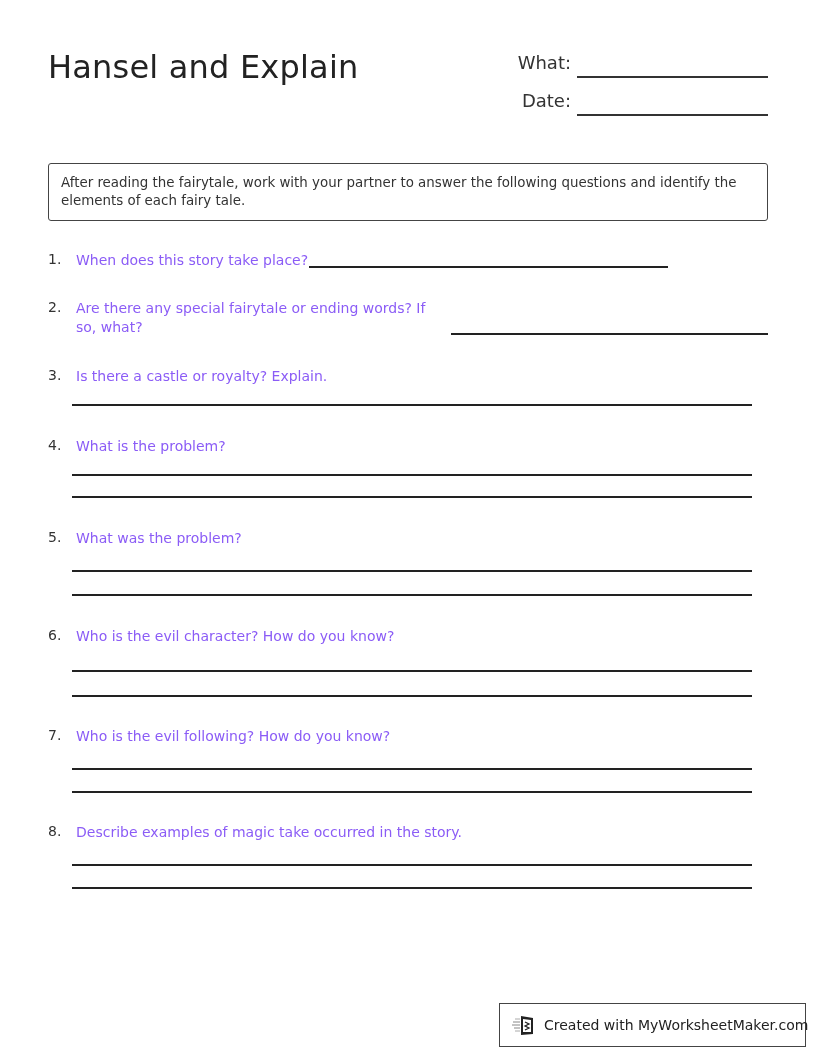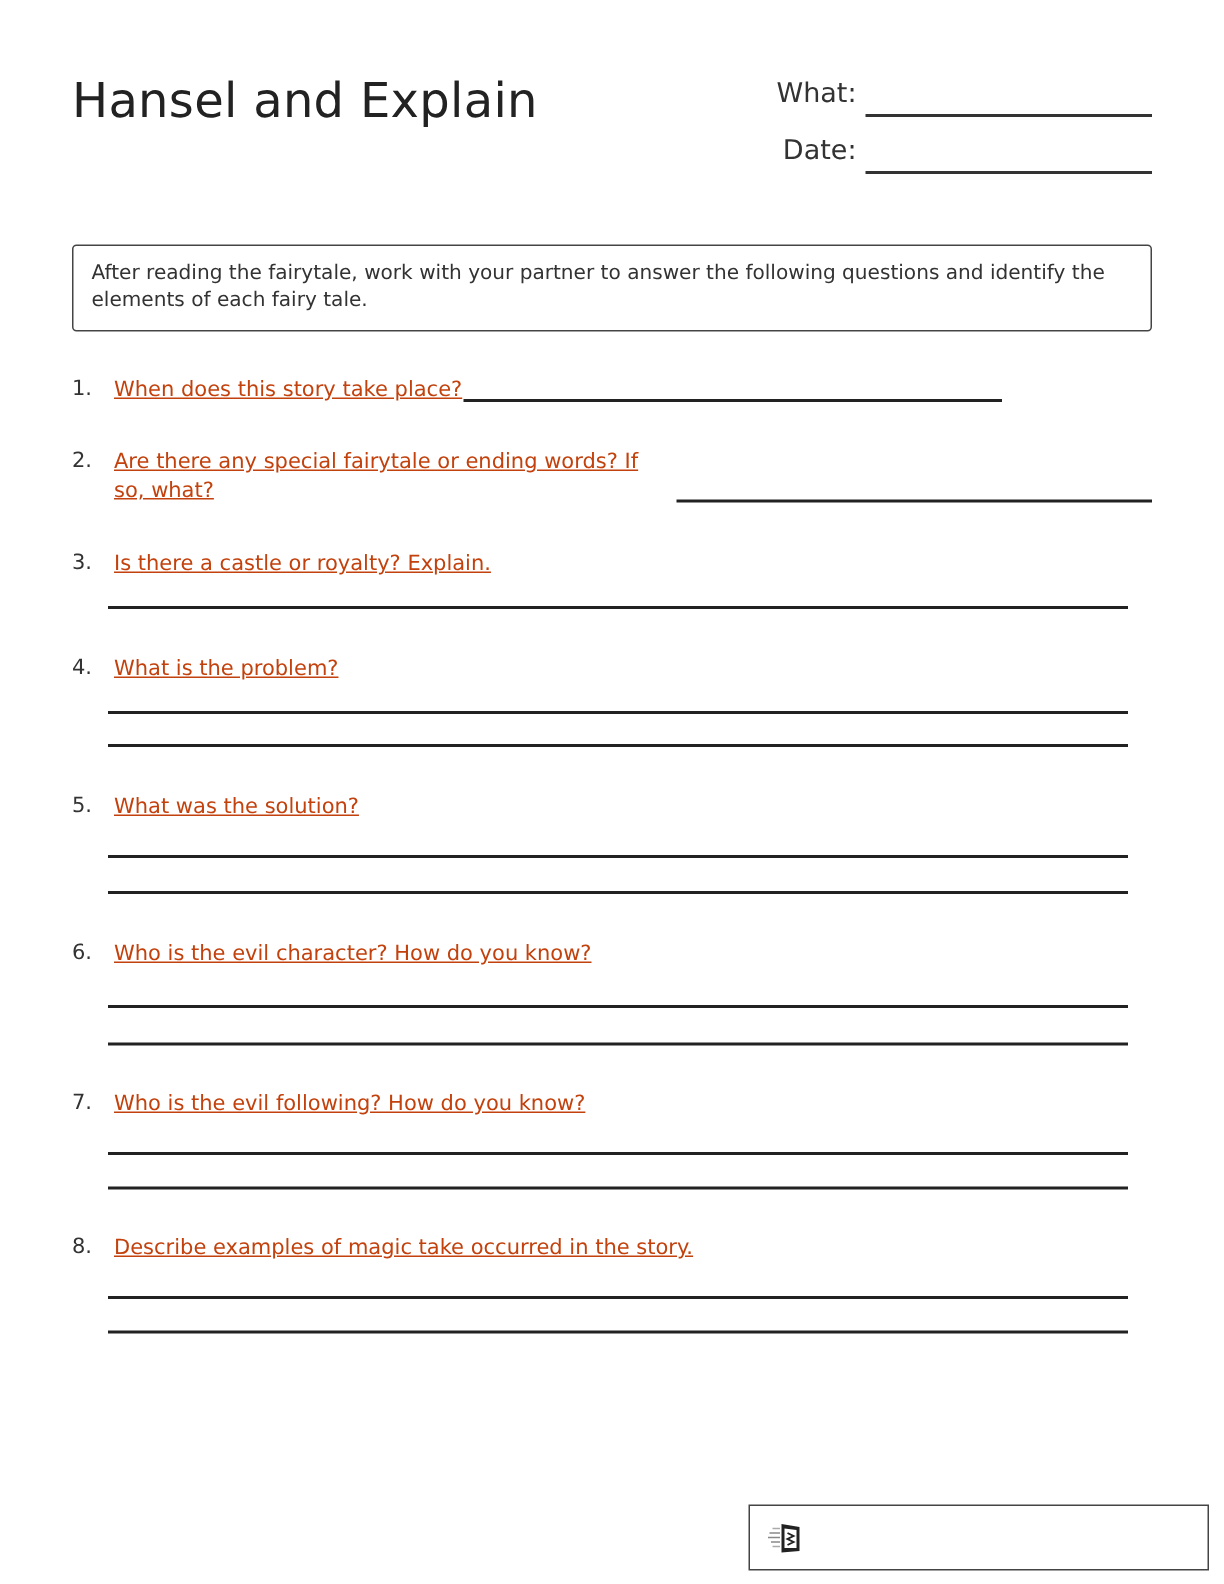--- a/index.html
+++ b/index.html
@@ -4,21 +4,21 @@
 <style>
   * { box-sizing: border-box; margin: 0; padding: 0; }
   html, body { width: 816px; height: 1056px; background: #ffffff; }
   body { position: relative; font-family: "DejaVu Sans", "Liberation Sans", sans-serif; color: #2b2b2b; overflow: hidden; }
   .abs { position: absolute; }
   .title { left: 48px; top: 48px; font-size: 32px; font-weight: normal; color: #222; letter-spacing: 0.2px; white-space: nowrap; }
   .hdr-label { font-size: 18px; color: #333; text-align: right; width: 80px; white-space: nowrap; }
   .hdr-line { height: 1.5px; background: #333; }
   .instr { left: 48px; top: 163px; width: 720px; height: 58px; border: 1.3px solid #444; border-radius: 3px; padding: 10px 12px; font-size: 13.4px; line-height: 18px; color: #333; }
   .qnum { font-size: 14px; color: #333; width: 20px; white-space: nowrap; }
-  .qtext { font-size: 14px; color: #c2410c; line-height: 19px; text-decoration: underline; }
+  .qtext { font-size: 14px; color: #8b5cf6; line-height: 19px; }
   .line { height: 2px; background: #222; }
   .footer { left: 499px; top: 1003px; width: 307px; height: 44px; border: 1.3px solid #444; display: flex; align-items: center; padding-left: 12px; }
   .footer-text { font-size: 14px; color: #222; margin-left: 8px; white-space: nowrap; }
 </style>
 </head>
 <body>
 
 <h1 class="abs title">Hansel and Explain</h1>
 
 <div class="abs hdr-label" style="left:491px; top:52px;">What:</div>
@@ -51,21 +51,21 @@
 
 <div class="abs" style="left:48px; top:437px; width:720px;">
   <span class="abs qnum" style="left:0; top:0;">4.</span>
   <span class="abs qtext" style="left:28px; top:0; white-space:nowrap;text-align:right;">What is the problem?</span>
 </div>
 <div class="abs line" style="left:72px; top:474px; width:680px;"></div>
 <div class="abs line" style="left:72px; top:496px; width:680px;"></div>
 
 <div class="abs" style="left:48px; top:529px; width:720px;">
   <span class="abs qnum" style="left:0; top:0;">5.</span>
-  <span class="abs qtext" style="left:28px; top:0; white-space:nowrap;">What was the solution?</span>
+  <span class="abs qtext" style="left:28px; top:0; white-space:nowrap;">What was the problem?</span>
 </div>
 <div class="abs line" style="left:72px; top:570px; width:680px;"></div>
 <div class="abs line" style="left:72px; top:594px; width:680px;"></div>
 
 <div class="abs" style="left:48px; top:627px; width:720px;">
   <span class="abs qnum" style="left:0; top:0;">6.</span>
   <span class="abs qtext" style="left:28px; top:0; white-space:nowrap;">Who is the evil character? How do you know?</span>
 </div>
 <div class="abs line" style="left:72px; top:670px; width:680px;"></div>
 <div class="abs line" style="left:72px; top:695px; width:680px;"></div>
@@ -90,13 +90,14 @@
       <line x1="1" y1="8" x2="8" y2="8" stroke="#888" stroke-width="1"></line>
       <line x1="0" y1="11" x2="8" y2="11" stroke="#888" stroke-width="1"></line>
       <line x1="2" y1="14" x2="8" y2="14" stroke="#888" stroke-width="1"></line>
       <line x1="3" y1="5" x2="8" y2="5" stroke="#aaa" stroke-width="1"></line>
       <line x1="3" y1="17" x2="8" y2="17" stroke="#aaa" stroke-width="1"></line>
       <polygon points="9,2 21,4 21,20 9,21" fill="#222"></polygon>
       <polygon points="11,5 19,6 19,18 11,18" fill="#fff"></polygon>
       <path d="M13 8 L17 10 L13 12 L17 14 L13 16" stroke="#222" stroke-width="1.3" fill="none"></path>
     </svg>
   </span>
+  <span class="footer-text">Created with MyWorksheetMaker.com</span>
 </div>
 
 </body></html>

